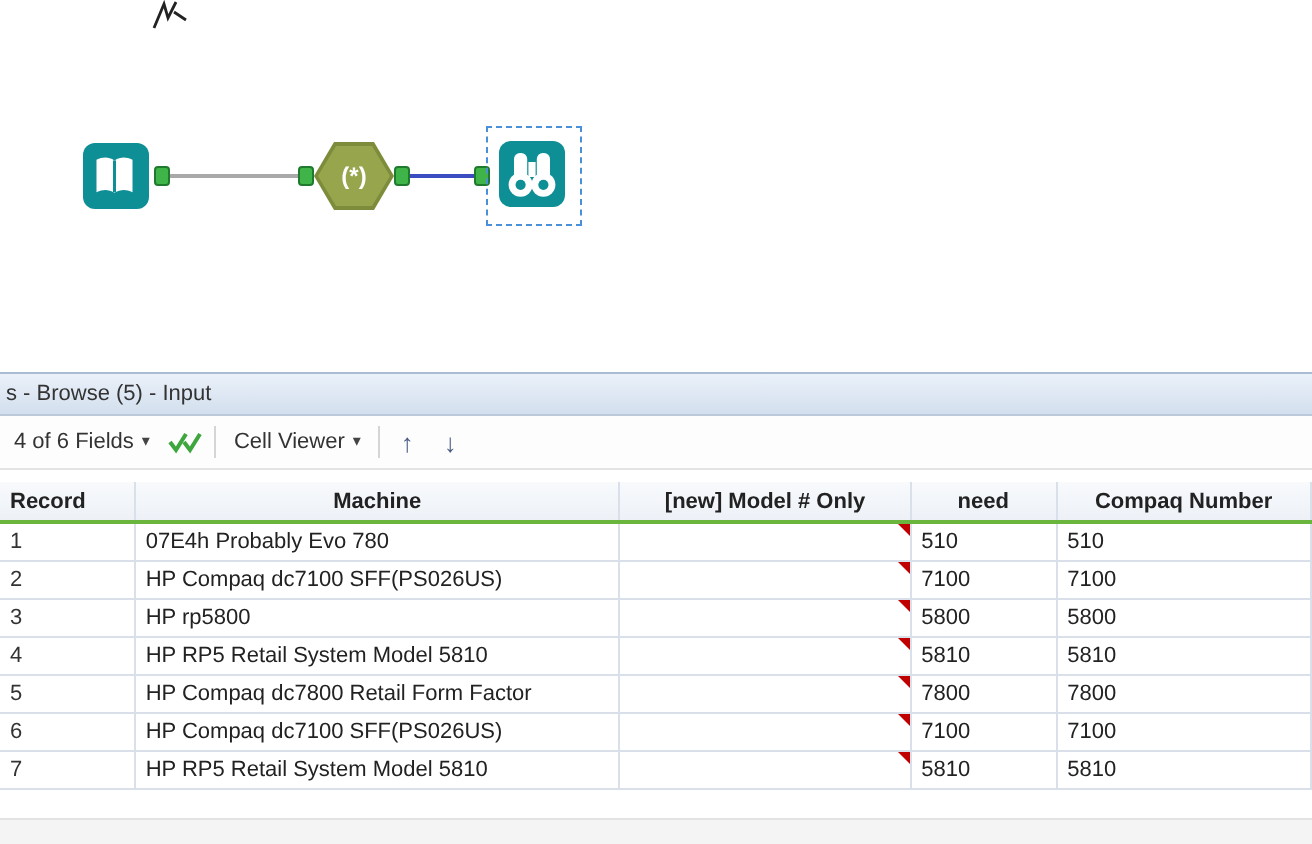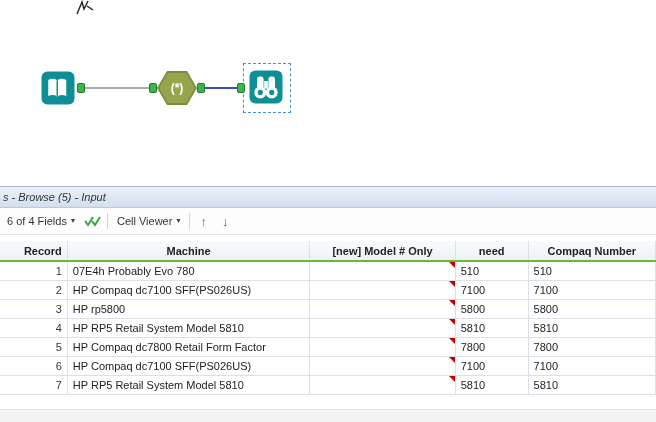--- a/index.html
+++ b/index.html
@@ -34,21 +34,21 @@
     display:flex;align-items:center;justify-content:center;
     color:#fff;font-weight:bold;font-size:12px;line-height:1;
   }
   .browse-sel{position:absolute;left:243px;top:63px;width:46px;height:48px;border:1px dashed #4a90d9}
 
   
   .results{position:absolute;left:0;top:186px;width:656px;height:236px;background:#fff}
   .res-title{
     height:20px;background:linear-gradient(#eaf1f9,#d3dfee);
     border-top:1px solid #a9bcd3;border-bottom:1px solid #bcc9da;
-    font-size:11px;color:#333;display:flex;align-items:center;padding-left:3px;font-style:italic;
+    font-size:11px;color:#333;display:flex;align-items:center;padding-left:3px;
   }
   .res-toolbar{
     height:26px;display:flex;align-items:center;font-size:11px;color:#333;
     background:#fdfdfd;border-bottom:1px solid #e4e4e4;padding-left:3px;gap:5px;
   }
   .tb-btn{display:flex;align-items:center;gap:4px;padding:2px 4px;border-radius:2px;cursor:default;white-space:nowrap}
   .caret{font-size:8px;color:#444;line-height:1}
   .sep{width:1px;height:16px;background:#d5d5d5}
   .records-info{white-space:nowrap;padding:0 4px}
   .arrow-btn{font-size:13px;color:#4a5d85;padding:0 5px;cursor:default}
@@ -60,21 +60,21 @@
   th{
     background:linear-gradient(#f8fafc,#edf1f7);
     border-right:1px solid #d9e0ea;border-bottom:2px solid #69B53E;
     font-weight:bold;color:#222;text-align:center;padding:2px 5px;height:15px;
   }
   td{
     border-right:1px solid #d9e0ea;border-bottom:1px solid #d9e0ea;
     padding:1px 5px;height:16px;color:#222;position:relative;background:#fff;
   }
   .c0{width:60px}.c1{width:238px}.c2{width:140px}.c3{width:68px}.c4{width:121px}
-  th.c0,td.c0{text-align:right}
+  th.c0,td.c0{text-align:left}
   td.c0{color:#333}
   .corner{position:absolute;top:0;right:0;width:0;height:0;border-top:6px solid #C00000;border-left:6px solid transparent}
 
   .hscroll{position:absolute;left:0;bottom:0;width:656px;height:12px;background:#f4f4f5;border-top:1px solid #e3e3e3}
 </style>
 </head>
 <body>
 
 <div class="canvas">
 
@@ -120,21 +120,21 @@
 </div>
 
 <div class="results">
 
   <div class="res-title">
     <span>s - Browse (5) - Input</span>
   </div>
 
   <div class="res-toolbar">
     <div class="tb-btn">
-      <span>6 of 4 Fields</span>
+      <span>4 of 6 Fields</span>
       <span class="caret">▾</span>
     </div>
 
     <svg width="18" height="12" viewBox="0 0 18 12">
       <path d="M1 6l3 4 5-8" stroke="#3da63d" stroke-width="2" fill="none"></path>
       <path d="M8 6l3 4 5-8" stroke="#3da63d" stroke-width="2" fill="none"></path>
     </svg>
 
     <div class="sep"></div>
 

